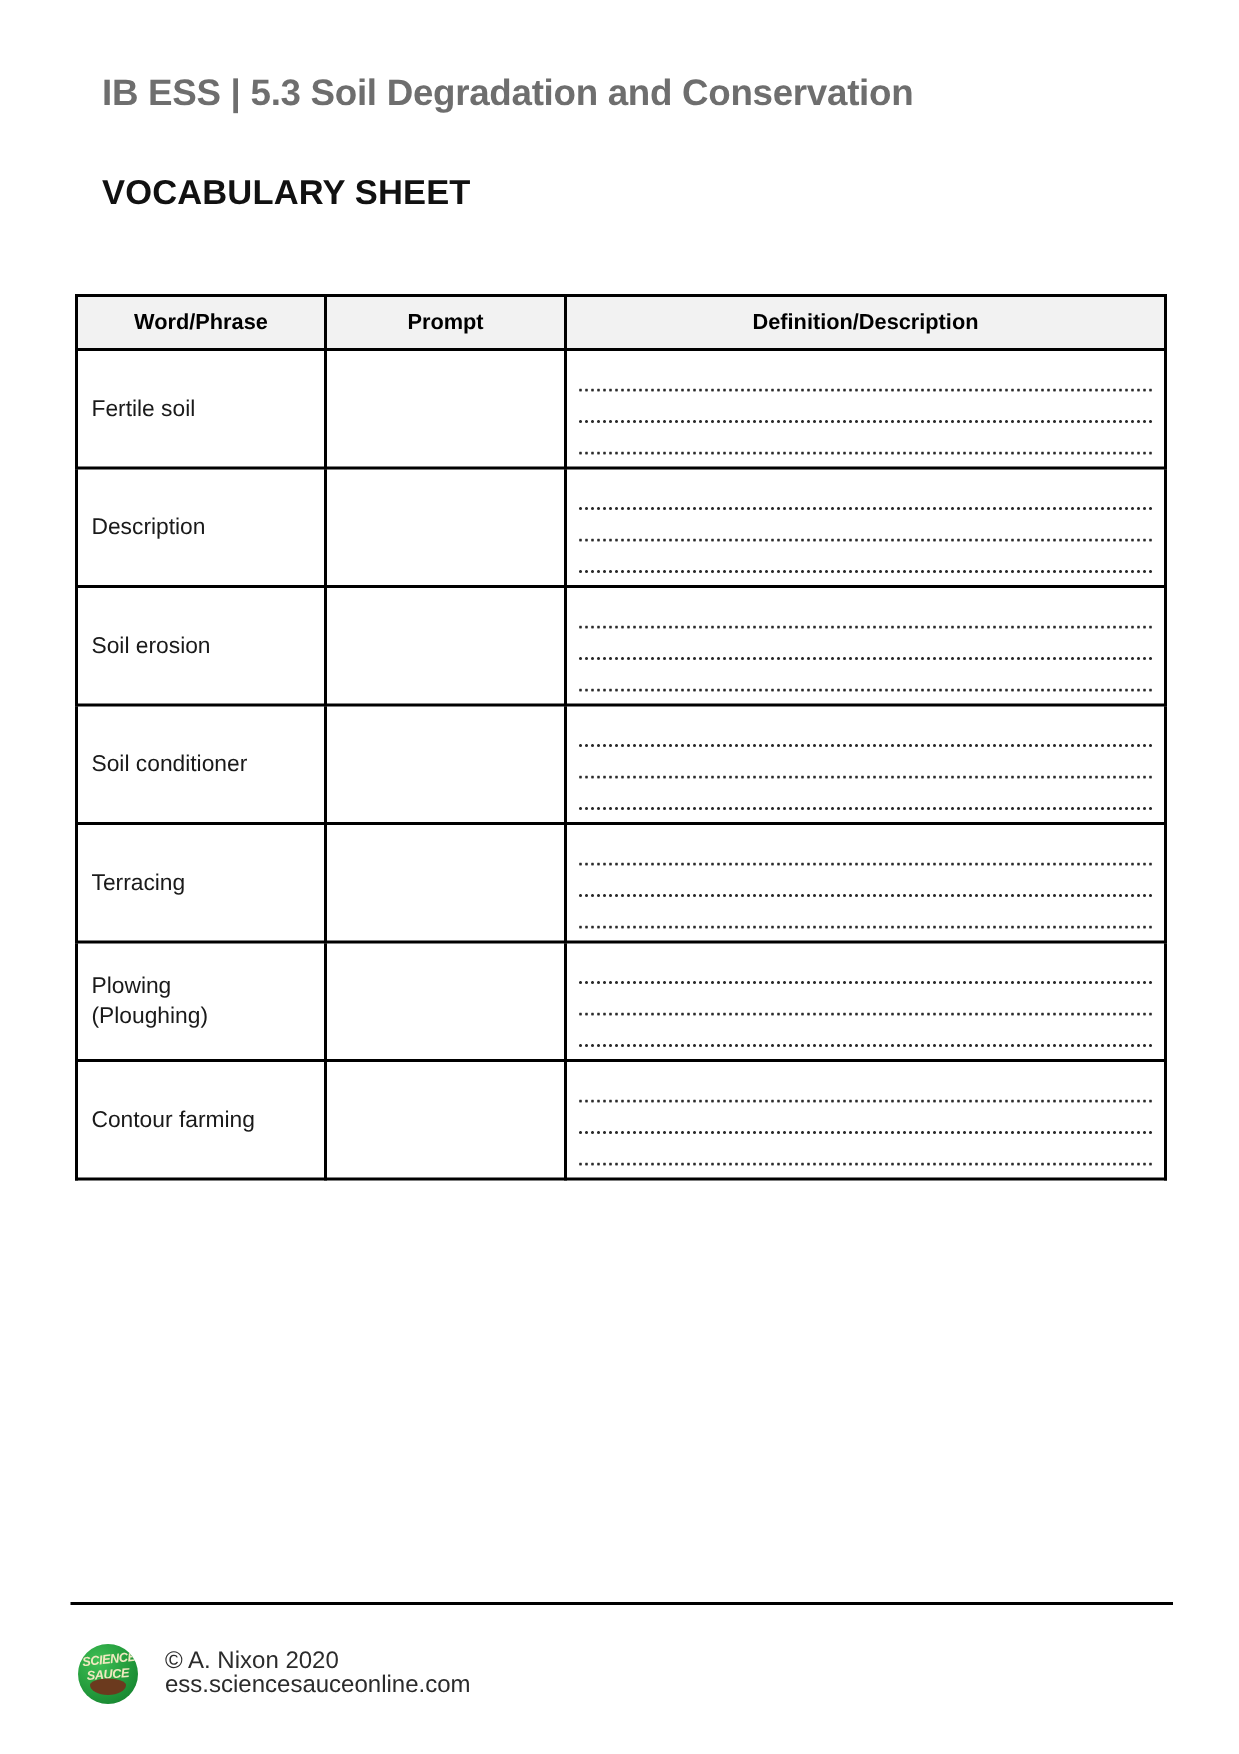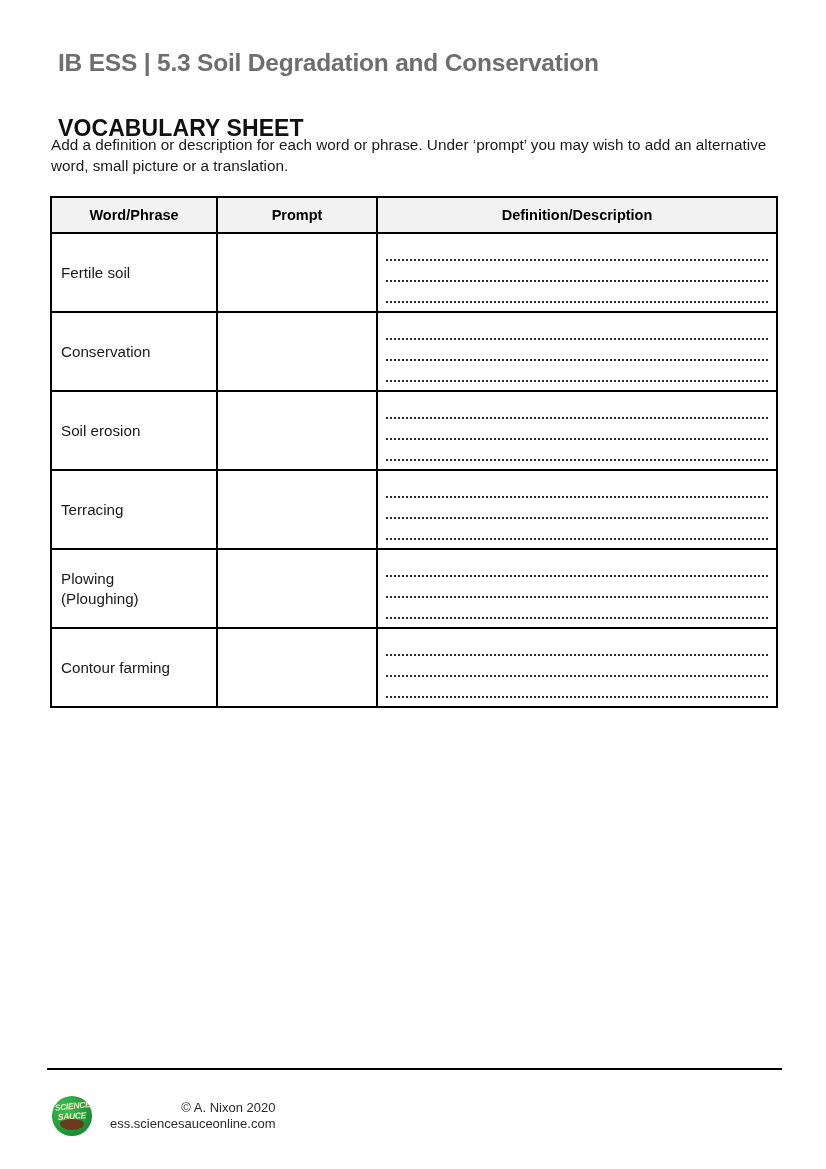--- a/index.html
+++ b/index.html
@@ -18,21 +18,21 @@
   .page {
     position: absolute;
     left: 0; top: 0;
     width: 826px;
     height: 1169px;
     box-sizing: border-box;
   }
   
   .title-block {
     position: absolute;
-    left: 58px;
+    left: 68px;
     top: 48px;
     width: 730px;
   }
   .title-line-1 {
     font-size: 24.5px;
     font-weight: bold;
     color: #6e6e6e;
     letter-spacing: -0.2px;
     line-height: 30px;
     white-space: nowrap;
@@ -167,37 +167,35 @@
   }
   .logo-blob {
     position: absolute;
     left: 8px; top: 23px;
     width: 24px; height: 11px;
     background: #6b3a1e;
     border-radius: 50% 50% 50% 50% / 40% 40% 60% 60%;
   }
   .footer-text {
     margin-left: 16px;
-    font-size: 13px;
+    font-size: 16px;
     line-height: 16.5px;
     color: #2b2b2b;
-    text-align: right;
   }
 </style>
 </head>
 <body>
 
 <div class="page">
 
   <div class="title-block">
     <div class="title-line-1">IB ESS | 5.3 Soil Degradation and Conservation</div>
     <div class="title-line-2">VOCABULARY SHEET</div>
   </div>
 
-  <div class="intro">Add a definition or description for each word or phrase. Under ‘prompt’ you may wish to add an alternative word, small picture or a translation.</div>
 
   <table class="vocab-table">
     <colgroup>
       <col class="col-word">
       <col class="col-promptc">
       <col class="col-defn">
     </colgroup>
     <thead>
       <tr>
         <th>Word/Phrase</th>
@@ -211,32 +209,43 @@
           <td class="prompt-cell"></td>
           <td class="defn-cell">
             <div class="lines">
               <div class="dotline"></div>
               <div class="dotline"></div>
               <div class="dotline"></div>
             </div>
           </td>
         </tr>
         <tr>
-          <td class="word-cell">Conservation</td>
+          <td class="word-cell">Description</td>
           <td class="prompt-cell"></td>
           <td class="defn-cell">
             <div class="lines">
               <div class="dotline"></div>
               <div class="dotline"></div>
               <div class="dotline"></div>
             </div>
           </td>
         </tr>
         <tr>
           <td class="word-cell">Soil erosion</td>
+          <td class="prompt-cell"></td>
+          <td class="defn-cell">
+            <div class="lines">
+              <div class="dotline"></div>
+              <div class="dotline"></div>
+              <div class="dotline"></div>
+            </div>
+          </td>
+        </tr>
+        <tr>
+          <td class="word-cell">Soil conditioner</td>
           <td class="prompt-cell"></td>
           <td class="defn-cell">
             <div class="lines">
               <div class="dotline"></div>
               <div class="dotline"></div>
               <div class="dotline"></div>
             </div>
           </td>
         </tr>
         <tr>

